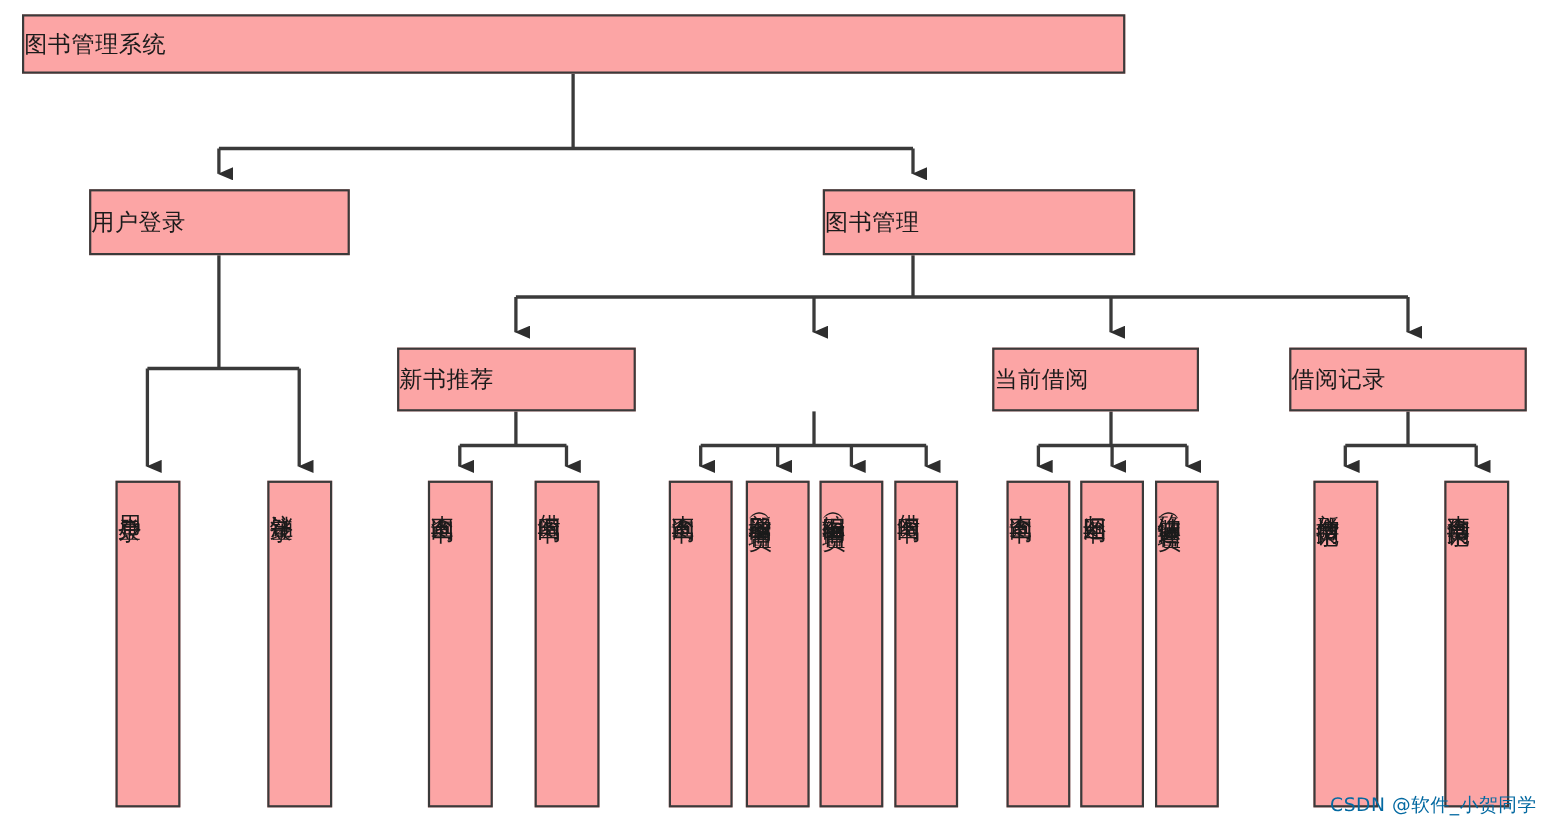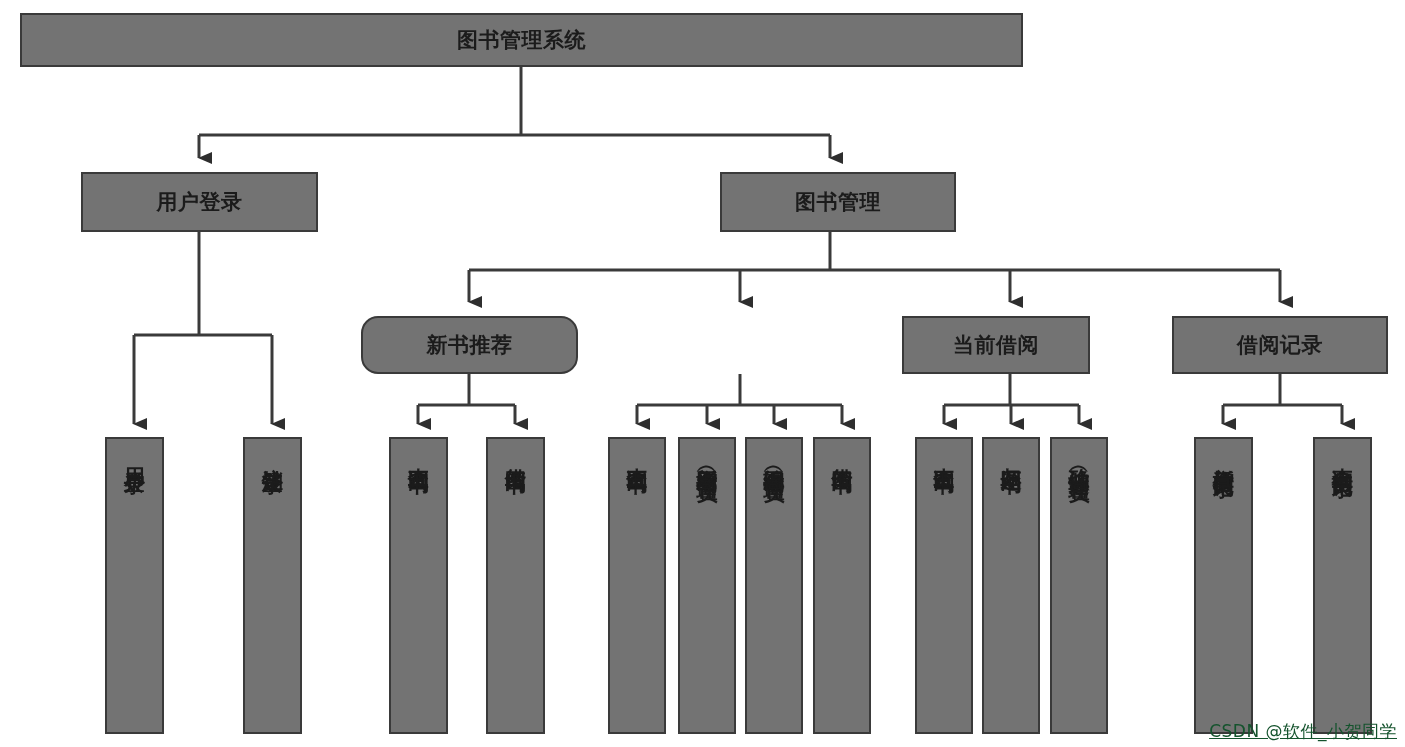--- a/index.html
+++ b/index.html
@@ -17,28 +17,27 @@
   svg#wires{
     position:absolute;
     left:0; top:0;
     width:1405px;
     height:747px;
     pointer-events:none;
   }
   .node{
     position:absolute;
     box-sizing:border-box;
-    background:#737373;
+    background:#fca5a5;
     border:2px solid #3a3a3a;
     display:flex;
     align-items:center;
-    justify-content:center;
+    justify-content:flex-start;
     color:#1b1b1b;
     z-index:2;
-    font-weight:bold;
   }
   .node .lbl{
     display:block;
     text-align:center;
     line-height:1.18;
     letter-spacing:0.5px;
   }
   .node.horiz .lbl{
     font-size:21px;
     white-space:nowrap;
@@ -53,25 +52,24 @@
     font-size:21px;
     line-height:1.05;
     letter-spacing:2px;
     white-space:nowrap;
   }
   #watermark{
     position:absolute;
     right:8px;
     bottom:4px;
     font-size:17px;
-    color:#14532d;
+    color:#0369a1;
     white-space:nowrap;
     z-index:3;
     letter-spacing:0.5px;
-    text-decoration:underline;
   }
 </style>
 </head>
 <body>
 
 <div id="canvas">
 
   <svg id="wires" viewBox="0 0 1405 747">
     <defs>
       <marker id="arrow" viewBox="0 0 12 14" refX="6" refY="13" markerWidth="12" markerHeight="14" orient="auto-start-reverse" markerUnits="userSpaceOnUse">
@@ -123,25 +121,25 @@
     </g>
   </svg>
 
   <div class="node horiz" style="left:20px; top:13px; width:1003px; height:54px;">
     <span class="lbl">图书管理系统</span>
   </div>
 
   <div class="node horiz" style="left:81px; top:172px; width:237px; height:60px;">
     <span class="lbl">用户登录</span>
   </div>
-  <div class="node horiz" style="left:720px; top:172px; width:236px; height:60px;">
+  <div class="node horiz" style="left:748px; top:172px; width:284px; height:60px;">
     <span class="lbl">图书管理</span>
   </div>
 
-  <div class="node horiz" style="left:361px; top:316px; width:217px; height:58px;border-radius:17px;">
+  <div class="node horiz" style="left:361px; top:316px; width:217px; height:58px;">
     <span class="lbl">新书推荐</span>
   </div>
   <div class="node horiz" style="left:902px; top:316px; width:188px; height:58px;">
     <span class="lbl">当前借阅</span>
   </div>
   <div class="node horiz" style="left:1172px; top:316px; width:216px; height:58px;">
     <span class="lbl">借阅记录</span>
   </div>
 
   <div class="node vert" style="left:105px; top:437px; width:59px; height:297px;">

